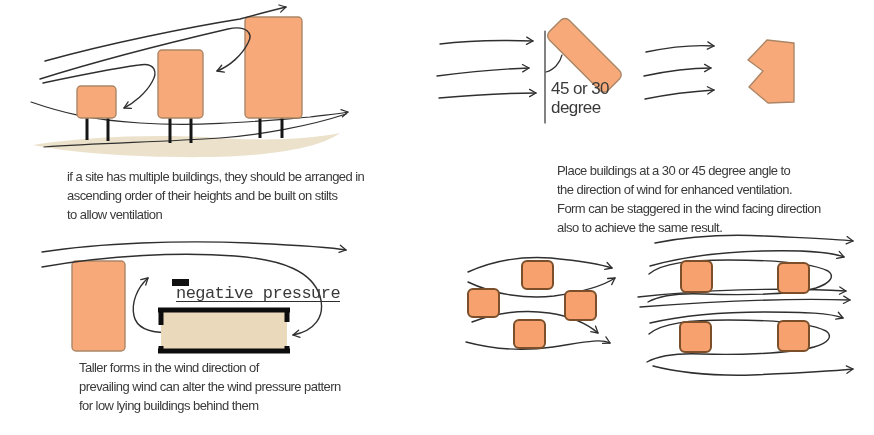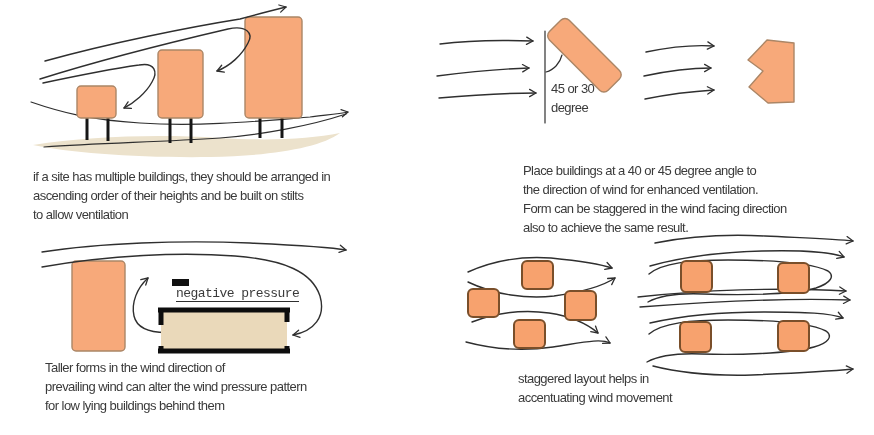--- a/index.html
+++ b/index.html
@@ -12,25 +12,26 @@
     overflow:hidden;
   }
   svg.draw{position:absolute;left:0;top:0;}
   .caption{
     position:absolute;
     color:var(--text,#3a3a3a);
     font-size:13px;
     letter-spacing:-0.55px;
     line-height:19px;
     white-space:pre-line;
+    margin-left:34px;
   }
   .small-label{
     position:absolute;
     color:var(--text,#3a3a3a);
-    font-size:13px;
+    font-size:17px;
     letter-spacing:-0.55px;
     line-height:19px;
     white-space:pre-line;
   }
   .underlined{border-bottom:1.5px solid #2f2f2f;padding-bottom:0px;font-family:Liberation Mono, monospace;}
   
   .bld{fill:var(--building-fill,#f7a97a);stroke:var(--building-stroke,#ab8666);stroke-width:1.4;}
   .sq{fill:var(--square-fill,#f7a26e);stroke:var(--square-stroke,#7a4f2a);stroke-width:2;stroke-linejoin:round;}
   .wind{fill:none;stroke:var(--line,#2f2f2f);stroke-width:1.4;stroke-linecap:round;}
   .thin{fill:none;stroke:var(--line,#2f2f2f);stroke-width:1.2;stroke-linecap:round;}
@@ -118,30 +119,28 @@
       <rect class="sq" x="778" y="263" width="31" height="30" rx="5"></rect>
       <rect class="sq" x="680" y="322" width="31" height="30" rx="5"></rect>
       <rect class="sq" x="778" y="321" width="31" height="30" rx="5"></rect>
     </g>
   </svg>
 
   <div class="caption" style="left:33px;top:167px;">if a site has multiple buildings, they should be arranged in
 ascending order of their heights and be built on stilts
 to allow ventilation</div>
 
-  <div class="caption" style="left:523px;top:161px;">Place buildings at a 40 or 45 degree angle to
+  <div class="caption" style="left:523px;top:161px;">Place buildings at a 30 or 45 degree angle to
 the direction of wind for enhanced ventilation.
 Form can be staggered in the wind facing direction
 also to achieve the same result.</div>
 
   <div class="small-label" style="left:551px;top:79px;line-height:19px;">45 or 30
 degree</div>
 
   <div class="small-label underlined" style="left:176px;top:287px;line-height:14px;">negative pressure</div>
 
   <div class="caption" style="left:45px;top:358px;">Taller forms in the wind direction of
 prevailing wind can alter the wind pressure pattern
 for low lying buildings behind them</div>
 
-  <div class="caption" style="left:518px;top:369px;">staggered layout helps in
-accentuating wind movement</div>
 
 </div>
 
 </body></html>

